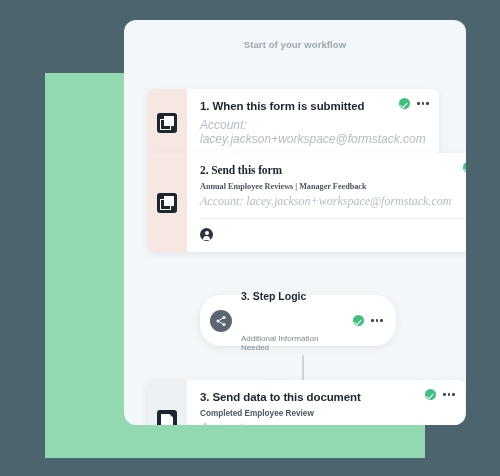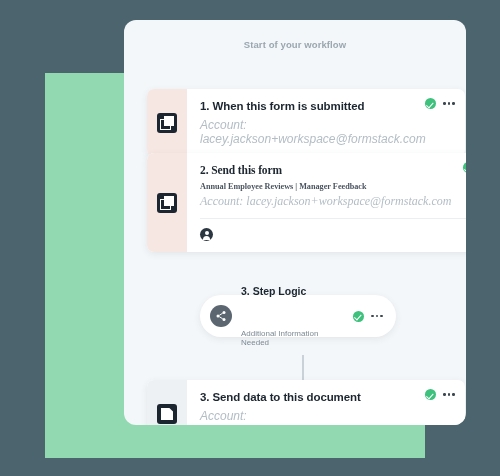--- a/index.html
+++ b/index.html
@@ -64,21 +64,21 @@
 
   .card {
     position: absolute;
     display: flex;
     background: #ffffff;
     border-radius: 7px;
     box-shadow: 0 2px 7px rgba(40,62,81,.09);
     overflow: hidden;
   }
 
-  .card-1 { left: 23px; top: 39px;  width: 318px; }
+  .card-1 { left: 23px; top: 39px;  width: 292px; }
   .card-2 { left: 23px; top: 103px; width: 356px; font-family: Liberation Serif, serif; }
   .card-4 { left: 23px; top: 330px; width: 318px; }
 
   .icon-pane {
     width: 40px;
     flex: 0 0 40px;
     display: flex;
     align-items: center;
     justify-content: center;
   }
@@ -224,21 +224,21 @@
     font-weight: bold;
     color: #4a5560;
   }
 
   
   .pill {
     position: absolute;
     left: 76px;
     top: 245px;
     width: 196px;
-    height: 42px;
+    height: 51px;
     background: #ffffff;
     border-radius: 21px;
     box-shadow: 0 2px 7px rgba(40,62,81,.09);
     display: flex;
     align-items: center;
     padding: 0 13px 0 10px;
     gap: 9px;
   }
 
   .pill-icon {
@@ -361,18 +361,19 @@
       <div class="card-body">
         <div class="status">
           <div class="check"></div>
           <div class="dots">
             <i></i>
               <i></i>
               <i></i>
           </div>
         </div>
         <div class="card-title">3. Send data to this document</div>
+        <div class="card-sub">Completed Employee Review</div>
         <div class="card-account">Account: lacey.jackson+workspace@formstack.com</div>
       </div>
     </div>
 
   </div>
 </div>
 
 </body></html>

